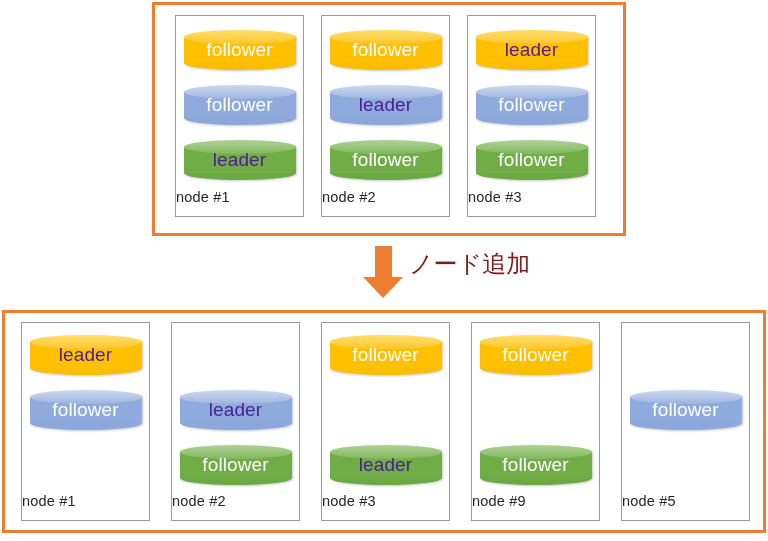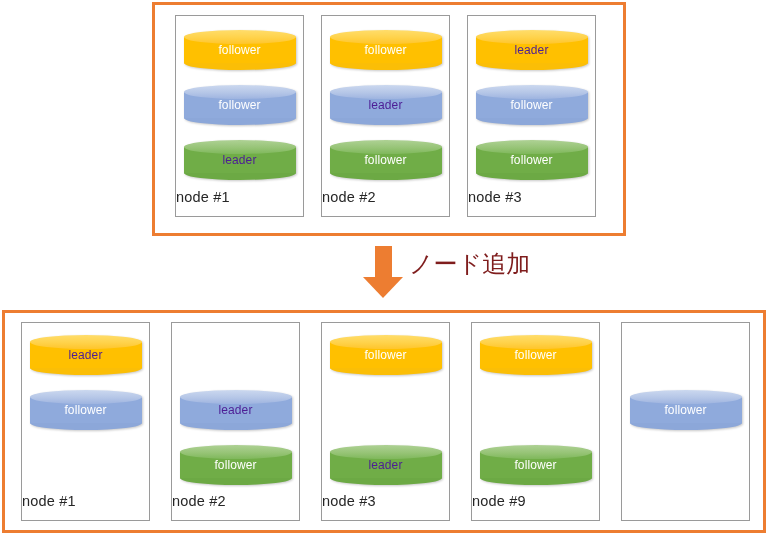--- a/index.html
+++ b/index.html
@@ -96,21 +96,21 @@
   }
   .cyl .cap-text {
     position: absolute;
     left: 0;
     top: 0;
     width: 100%;
     height: 100%;
     display: flex;
     align-items: center;
     justify-content: center;
-    font-size: 12px;
+    font-size: 19px;
     letter-spacing: 0.1px;
     z-index: 5;
     pointer-events: none;
     border-radius: 6px;
   }
 
   
   .cyl.yellow .body        { background: linear-gradient(to bottom, #FFC000 0%, #FFC000 100%); }
   .cyl.yellow .bottom-ellipse { background: #FBBE06; }
   .cyl.yellow .top-ellipse { background: linear-gradient(to bottom, #FFDD6B 0%, #FFD24A 55%, #FFC52B 100%); }
@@ -345,13 +345,14 @@
   </div>
 <div class="node-box" style="left: 621px; top: 322px; width: 129px; height: 199px;">
     <div class="slot" style="top: 67px;">
       <div class="cyl blue">
         <div class="bottom-ellipse"></div>
         <div class="body"></div>
         <div class="top-ellipse"></div>
         <div class="cap-text light">follower</div>
       </div>
     </div>
+    <div class="node-label">node #5</div>
   </div>
 
 </body></html>

